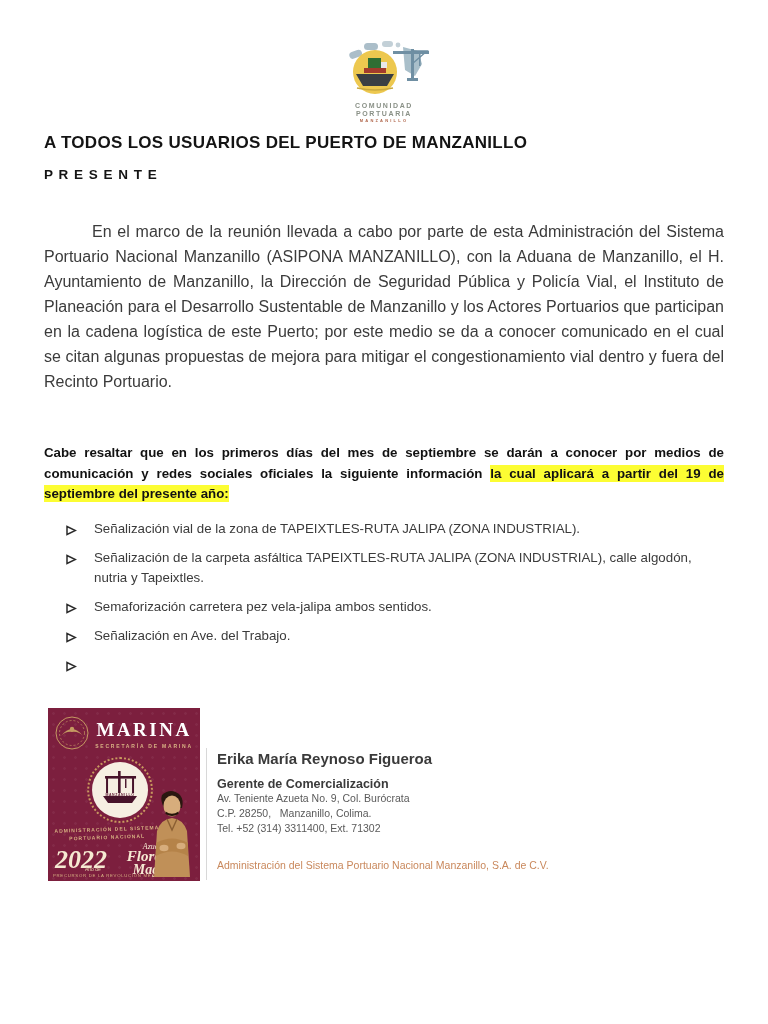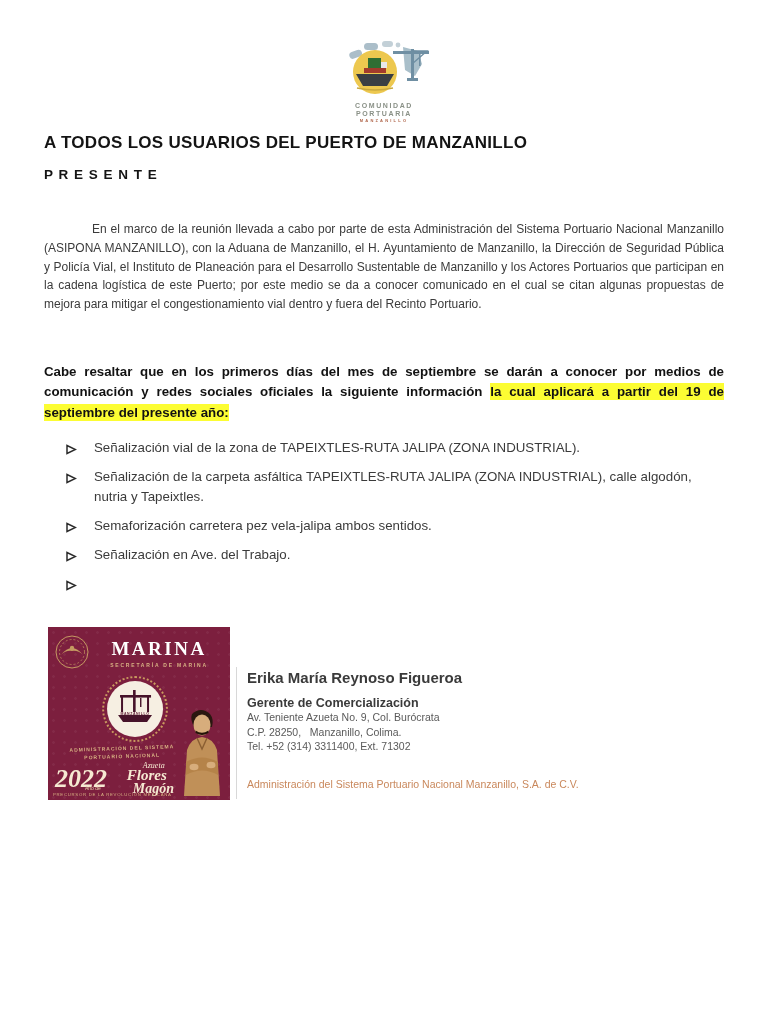--- a/index.html
+++ b/index.html
@@ -14,34 +14,34 @@
   .logo-wrap{display:flex;flex-direction:column;align-items:center;padding-top:40px;}
   .wordmark{display:flex;flex-direction:column;align-items:center;line-height:1.12;margin-top:2px;}
   .wordmark .wm1,.wordmark .wm2{font-size:7px;letter-spacing:1.6px;color:#8a9187;font-weight:700;}
   .wordmark .wm3{font-size:4px;letter-spacing:2.2px;color:#b0654a;font-weight:700;margin-top:1px;}
 
   
   .recipient{margin-top:10px;font-size:17px;font-weight:700;color:#141414;letter-spacing:.3px;}
   .salutation{margin-top:14px;font-size:13.5px;font-weight:700;color:#141414;letter-spacing:1px;}
 
   
-  .para1{margin:38px 0 0 0;font-size:12px;line-height:1.56;text-align:justify;text-indent:48px;color:#3b3b3b;}
+  .para1{margin:38px 0 0 0;font-size:16px;line-height:1.56;text-align:justify;text-indent:48px;color:#3b3b3b;}
   .para2{margin:48px 0 0 0;font-size:13.3px;line-height:1.56;text-align:justify;font-weight:700;color:#121212;}
   .para2 mark{background:#fcfd33;color:#121212;padding:1px 0;}
 
   
   .bullets{list-style:none;margin:14px 0 0 0;padding:0 0 0 22px;}
   .bullets li{position:relative;padding-left:28px;margin-bottom:9px;font-size:13.3px;line-height:1.5;color:#3b3b3b;}
   .arrow-icon{position:absolute;left:0;top:3px;width:11px;height:11px;}
   .closing{margin:32px 0 0 22px;font-size:13.4px;color:#3b3b3b;}
 
   
   .signature{display:flex;align-items:flex-start;margin:62px 0 0 48px;}
   .marina-card{
-    width:182px;height:173px;background:#7c1f3e;position:relative;overflow:hidden;flex:none;
+    width:152px;height:173px;background:#7c1f3e;position:relative;overflow:hidden;flex:none;
     background-image:radial-gradient(rgba(255,255,255,.05) 1px, transparent 1.6px);
     background-size:11px 11px;
   }
   .card-brand{position:absolute;left:44px;right:4px;top:11px;text-align:center;
     font-family:"Liberation Serif",serif;font-weight:700;color:#ffffff;font-size:19px;letter-spacing:2.5px;}
   .card-brand-sub{position:absolute;left:44px;right:4px;top:35px;text-align:center;
     font-size:5px;letter-spacing:1.8px;color:#d8b283;font-weight:700;}
   .seal{position:absolute;left:50%;top:49px;transform:translateX(-56%);width:66px;height:66px;}
   .seal .ring{position:absolute;inset:0;border:2px dotted #c99a5f;border-radius:50%;}
   .seal .disc{position:absolute;inset:5px;background:#f6efe2;border-radius:50%;display:flex;align-items:center;justify-content:center;overflow:hidden;}

